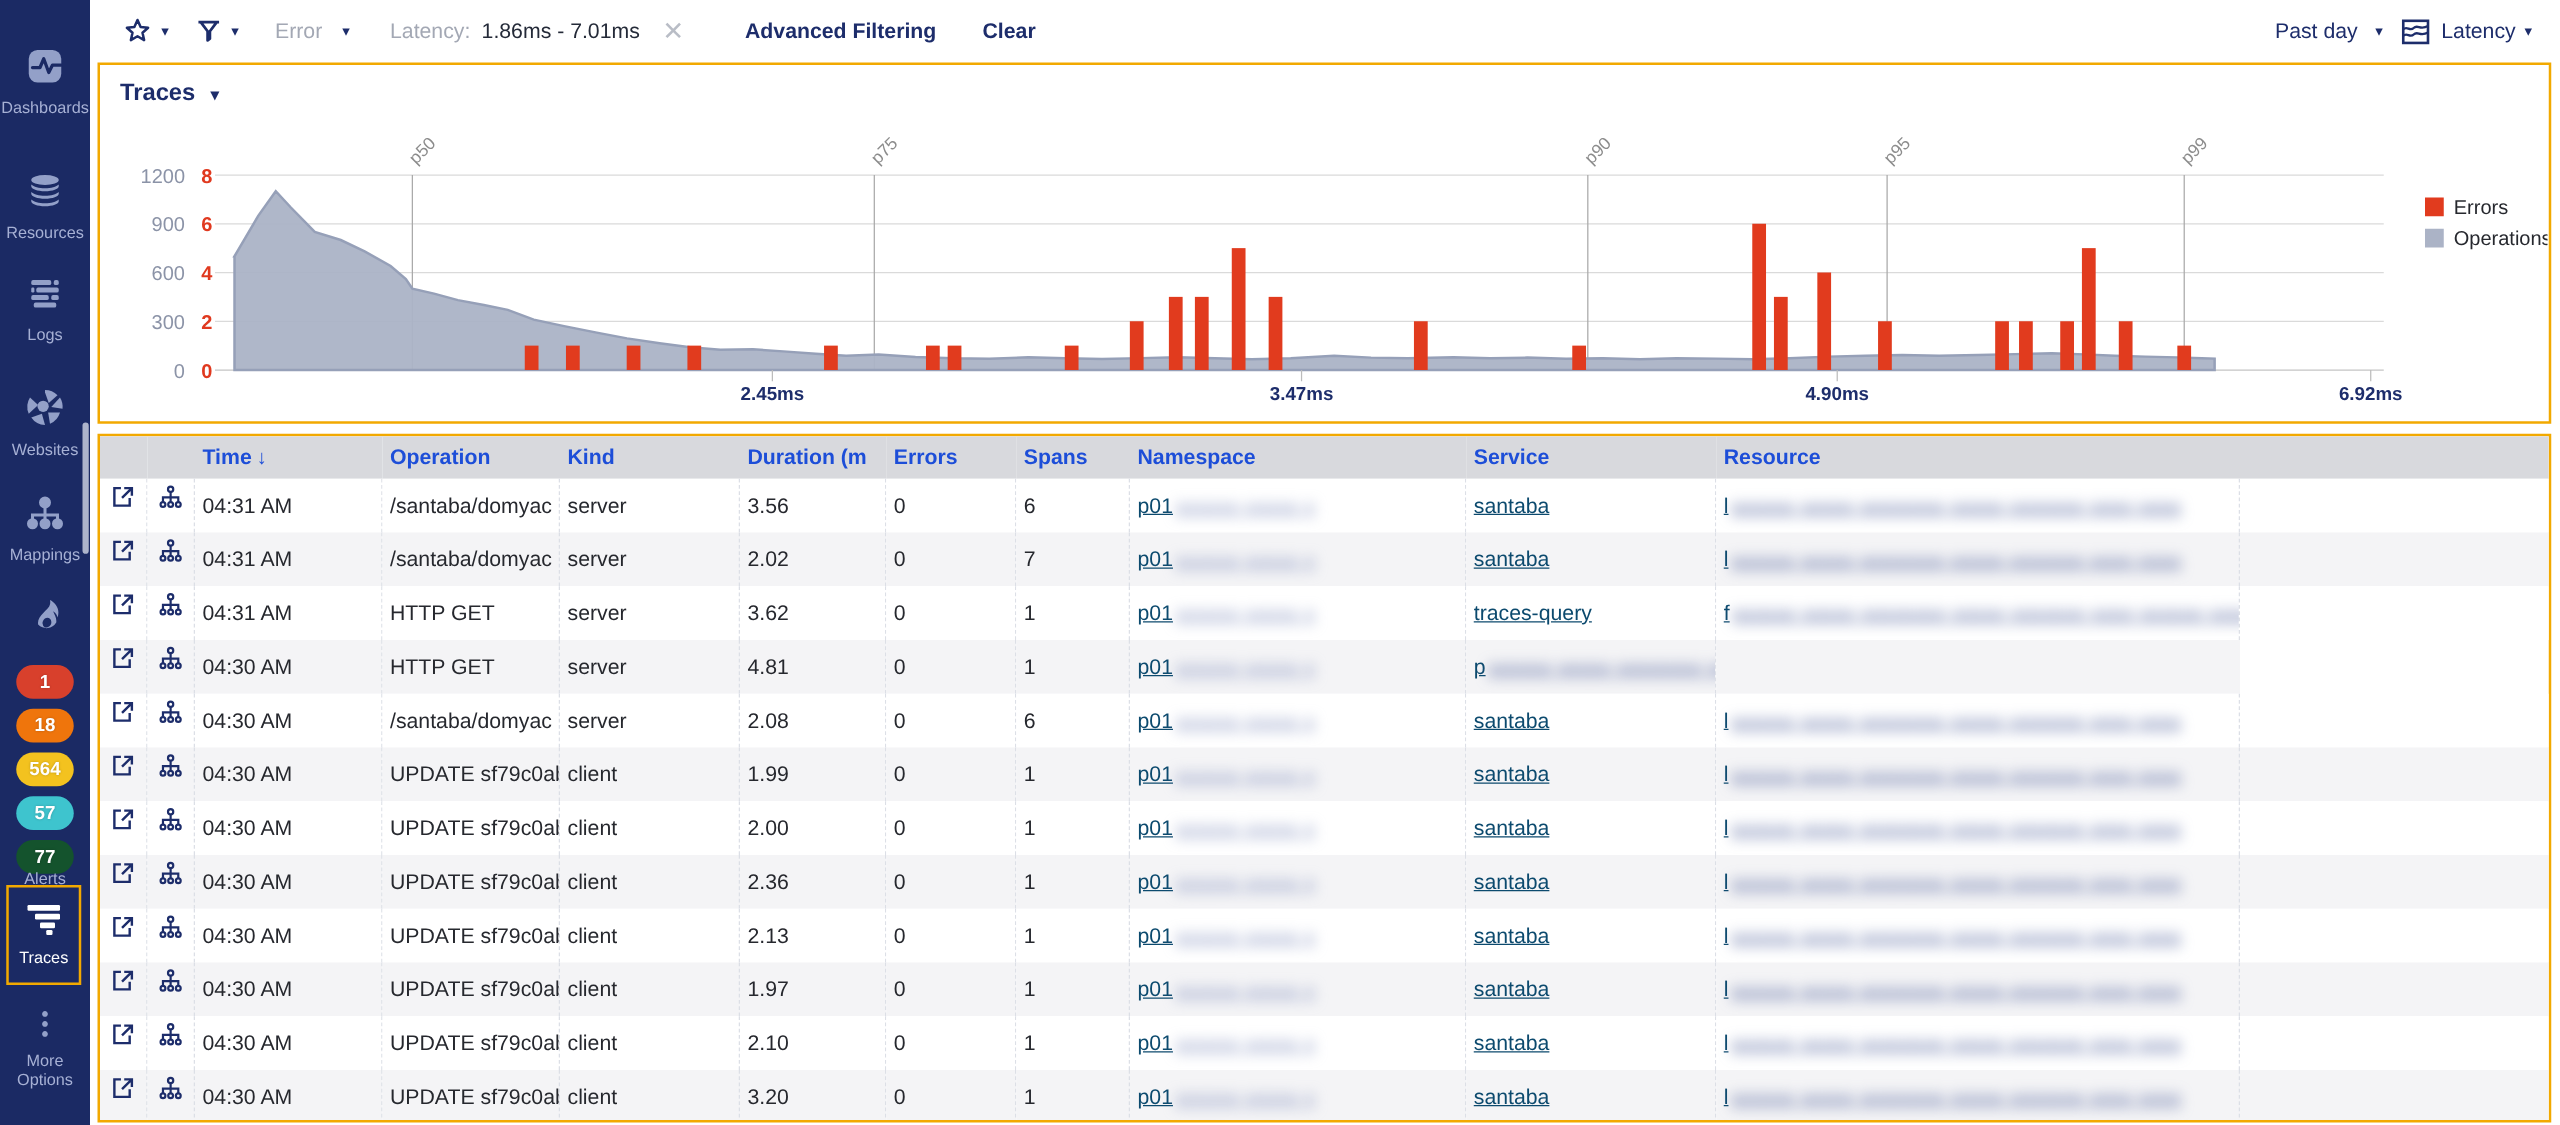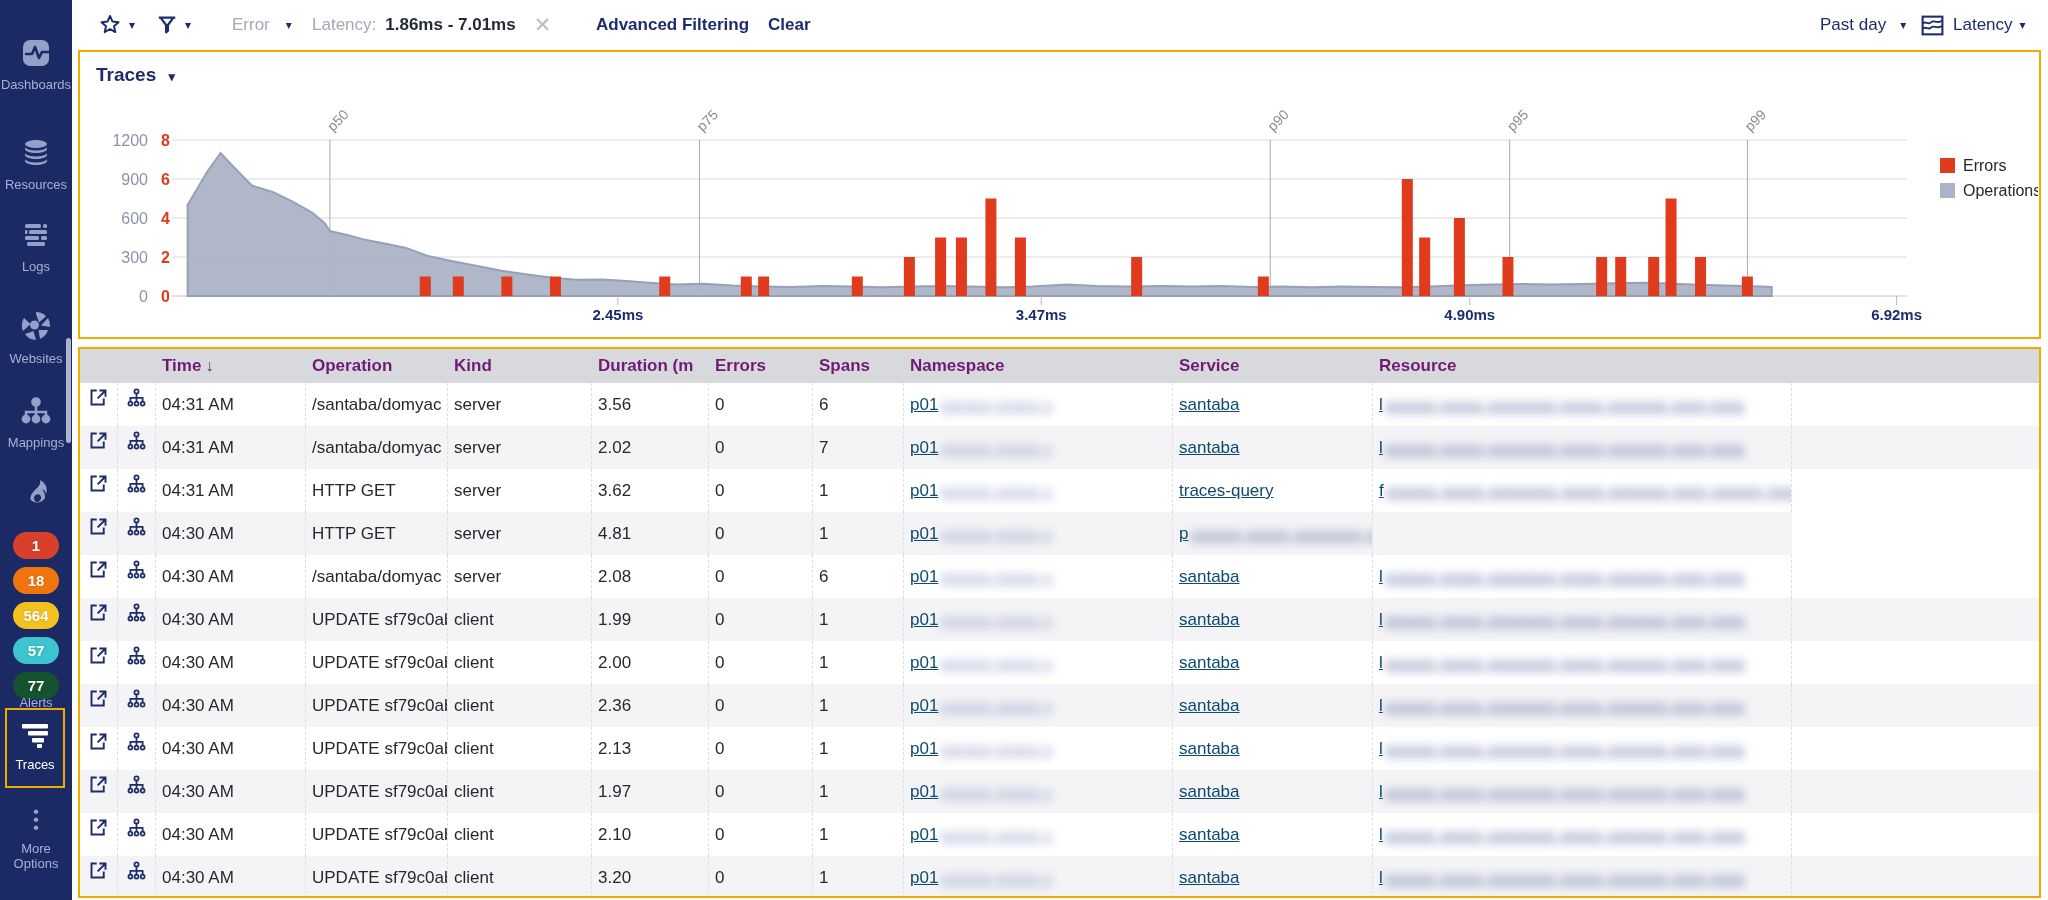--- a/index.html
+++ b/index.html
@@ -17,35 +17,35 @@
   #traces-active{position:absolute;left:5px;top:708px;width:60px;height:80px;
       border:2px solid #f2a900;box-sizing:border-box;text-align:center;color:#fff;}
   #traces-active .sb-label{color:#fff;}
   #sb-scroll{position:absolute;right:1px;top:338px;width:5px;height:105px;border-radius:3px;background:#c7cddd;opacity:.85;}
 
   
   #toolbar{position:absolute;left:72px;top:0;width:1976px;height:50px;background:#fff;}
   .tb{position:absolute;top:0;height:50px;display:flex;align-items:center;color:#1d2d6b;font-size:17px;}
   .caret{font-size:12px;color:#1d2d6b;margin-left:7px;}
   .gray{color:#a3a8b4;}
-  .semib{font-weight:bold;color:#242a38;}
+  .semib{font-weight:normal;color:#242a38;}
   .linkish{font-weight:bold;color:#1d2d6b;cursor:pointer;}
 
   
   .panel{position:absolute;left:78px;width:1963px;background:#fff;
          border:2.5px solid #f2a900;box-sizing:border-box;}
   #chart-panel{top:50px;height:289px;}
   #table-panel{top:347px;height:551px;overflow:hidden;}
   #chart-title{position:absolute;left:16px;top:12px;font-size:19px;font-weight:bold;color:#1d2d6b;}
   #chart-title .caret{font-size:13px;}
   #chart-svg{position:absolute;left:0;top:0;}
 
   
   .tgrid{display:grid;grid-template-columns:38px 38px 150px 142px 144px 117px 104px 91px 269px 200px 419px 1fr;}
-  .th{background:#d8d9dd;height:34px;line-height:34px;font-weight:bold;color:#701a75;
+  .th{background:#d8d9dd;height:34px;line-height:34px;font-weight:bold;color:#1d4ed8;
       font-size:17px;padding-left:6px;white-space:nowrap;overflow:hidden;}
   .tr{height:43px;}
   .tr.alt .td{background:#f4f4f6;}
   .td{height:43px;line-height:43px;font-size:17px;color:#26282e;padding-left:6px;
       white-space:nowrap;overflow:hidden;border-right:1px dashed #dcdfe6;background:#fff;}
   .td.icon{padding:0;text-align:center;line-height:40px;}
   .td.nofill{border-right:none;}
   a.cell-link{color:#0c4a6e;text-decoration:underline;}
   .blur{display:inline-block;vertical-align:middle;height:20px;line-height:20px;overflow:hidden;
         filter:blur(5px);color:#5d6da3;text-decoration:underline;margin-left:2px;}
@@ -137,33 +137,33 @@
         <path d="M12 3l2.5 5.6 6 .6-4.5 4 1.3 5.9L12 16l-5.3 3.1L8 13.2l-4.5-4 6-.6z" fill="none" stroke="#1d2d6b" stroke-width="2" stroke-linejoin="round"></path>
       </svg>
       <span class="caret">▾</span>
     </div>
     <div class="tb" style="left:84px">
       <svg width="22" height="22" viewBox="0 0 24 24">
         <path d="M3 4h18M5 4l6 8v8l2-1.5V12l6-8" fill="none" stroke="#1d2d6b" stroke-width="2.4" stroke-linejoin="round"></path>
       </svg>
       <span class="caret">▾</span>
     </div>
-    <div class="tb" style="left:160px">
+    <div class="tb" style="left:148px">
       <span class="gray">Error</span>
       <span class="caret" style="margin-left:16px">▾</span>
     </div>
     <div class="tb" style="left:240px">
       <span class="gray">Latency:</span>
       <span class="semib" style="margin-left:9px">1.86ms - 7.01ms</span>
       <span style="margin-left:18px;color:#b9bdc6;font-size:21px;cursor:pointer">✕</span>
     </div>
     <div class="tb linkish" style="left:524px">
         <span>Advanced Filtering</span>
       </div>
-    <div class="tb linkish" style="left:696px">
+    <div class="tb linkish" style="left:714px">
         <span>Clear</span>
       </div>
     <div class="tb" style="left:1748px">
       <span>Past day</span>
       <span class="caret" style="margin-left:14px">▾</span>
     </div>
     <div class="tb" style="left:1848px">
       <svg width="25" height="25" viewBox="0 0 24 24" style="margin-right:8px">
         <rect x="2.5" y="3.5" width="19" height="17" fill="none" stroke="#1d2d6b" stroke-width="2"></rect>
         <path d="M2.5 10c3-3 5 2 8-1s5 2 11-1.5" fill="none" stroke="#1d2d6b" stroke-width="1.8"></path>

